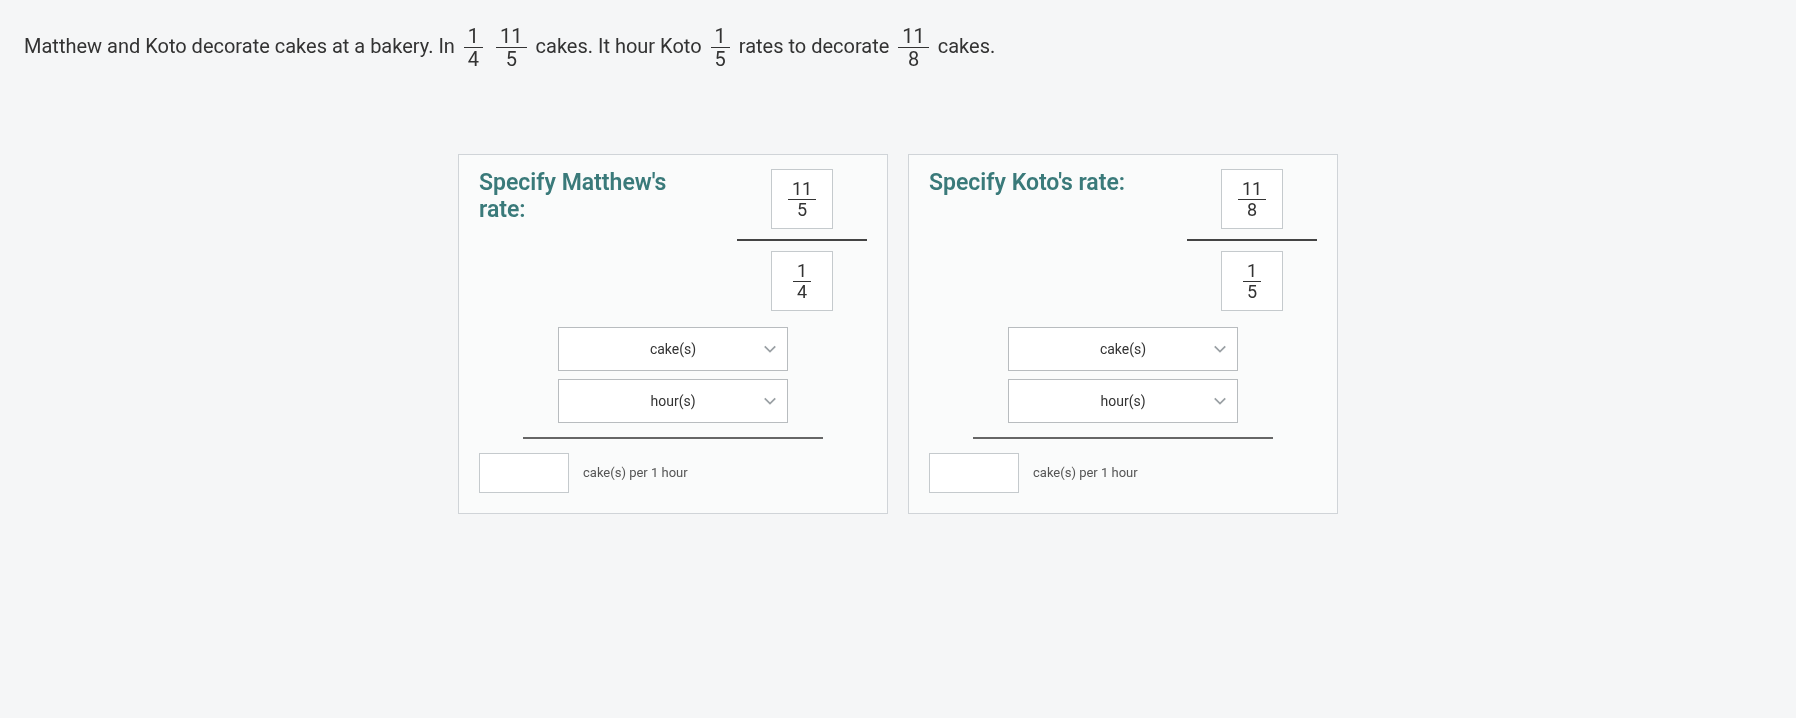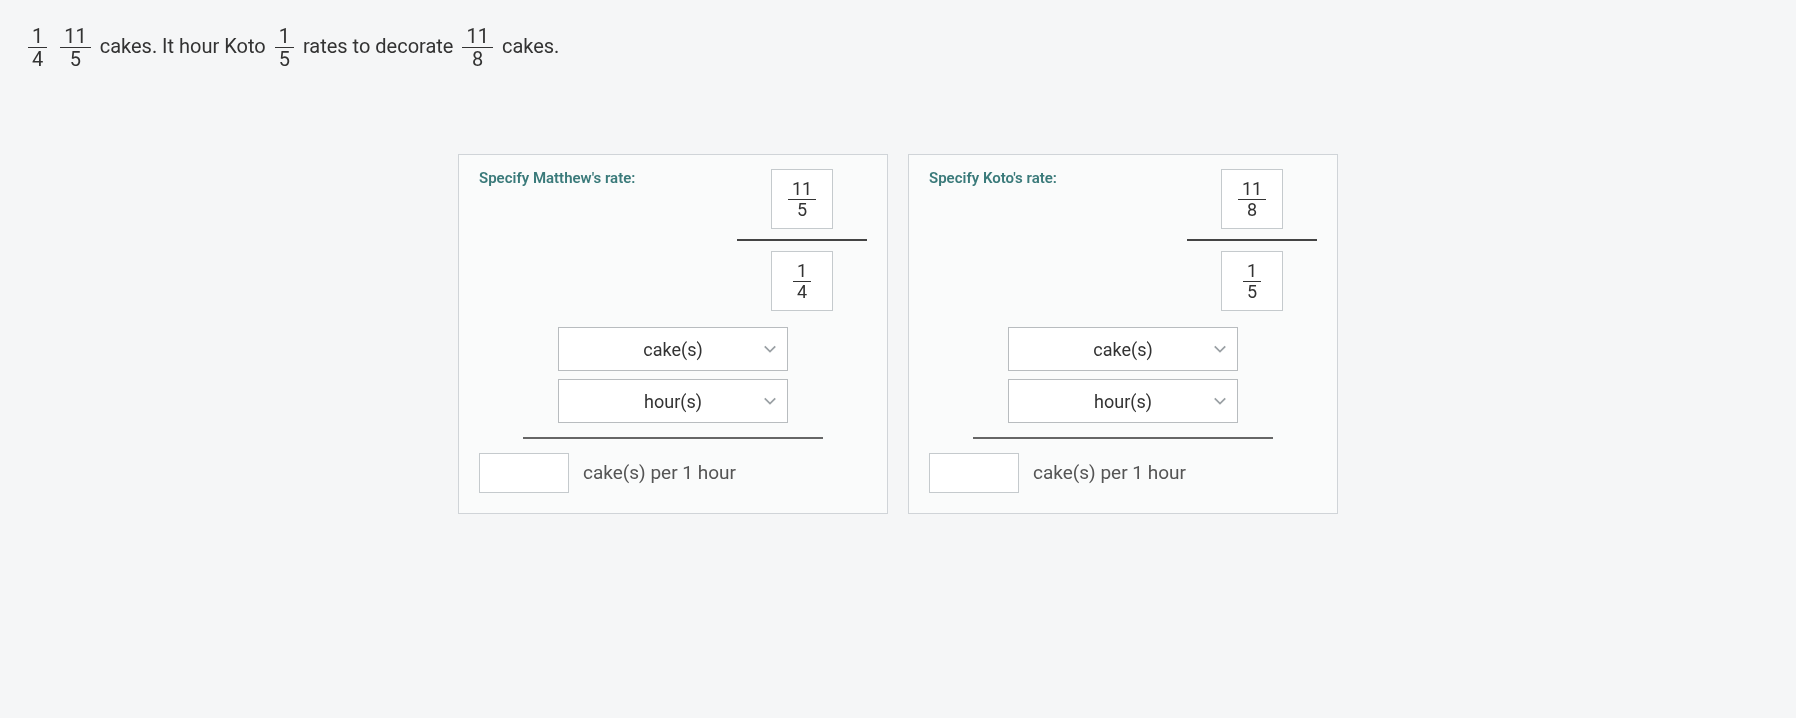--- a/index.html
+++ b/index.html
@@ -35,21 +35,21 @@
   }
   .panel {
     border: 1px solid #d0d4d8;
     background: #fafbfb;
     padding: 14px 20px 20px;
     width: 430px;
   }
   .section-title {
     color: #3a7a7a;
     font-weight: 600;
-    font-size: 15px;
+    font-size: 23px;
   }
   .rate-row {
     display: flex;
     align-items: flex-start;
     gap: 30px;
     margin-bottom: 16px;
   }
   .rate-values {
     display: flex;
     flex-direction: column;
@@ -83,21 +83,21 @@
     width: 230px;
   }
   .select-box {
     border: 1px solid #b8bcbf;
     background: #fff;
     height: 44px;
     width: 230px;
     display: flex;
     align-items: center;
     justify-content: center;
-    font-size: 18px;
+    font-size: 14px;
     color: #333;
     position: relative;
   }
   .select-box .chev {
     position: absolute;
     right: 10px;
     top: 50%;
     transform: translateY(-50%);
     width: 14px;
     height: 14px;
@@ -114,26 +114,27 @@
     align-items: center;
     gap: 14px;
     margin-top: 8px;
   }
   .answer-box {
     border: 1px solid #c5cacd;
     background: #fff;
     width: 90px;
     height: 40px;
   }
-  .unit-label { color: #555; font-size: 19px; }
+  .unit-label { color: #555; font-size: 13px; }
 </style>
 </head>
 <body>
 
 <div class="problem-text">
+  <span>Matthew and Koto decorate cakes at a bakery. In</span>
   <span class="frac">
     <span class="num">1</span>
     <span class="den">4</span>
   </span>
   <span class="frac">
     <span class="num">11</span>
     <span class="den">5</span>
   </span>
   <span>cakes. It hour Koto</span>
   <span class="frac">

